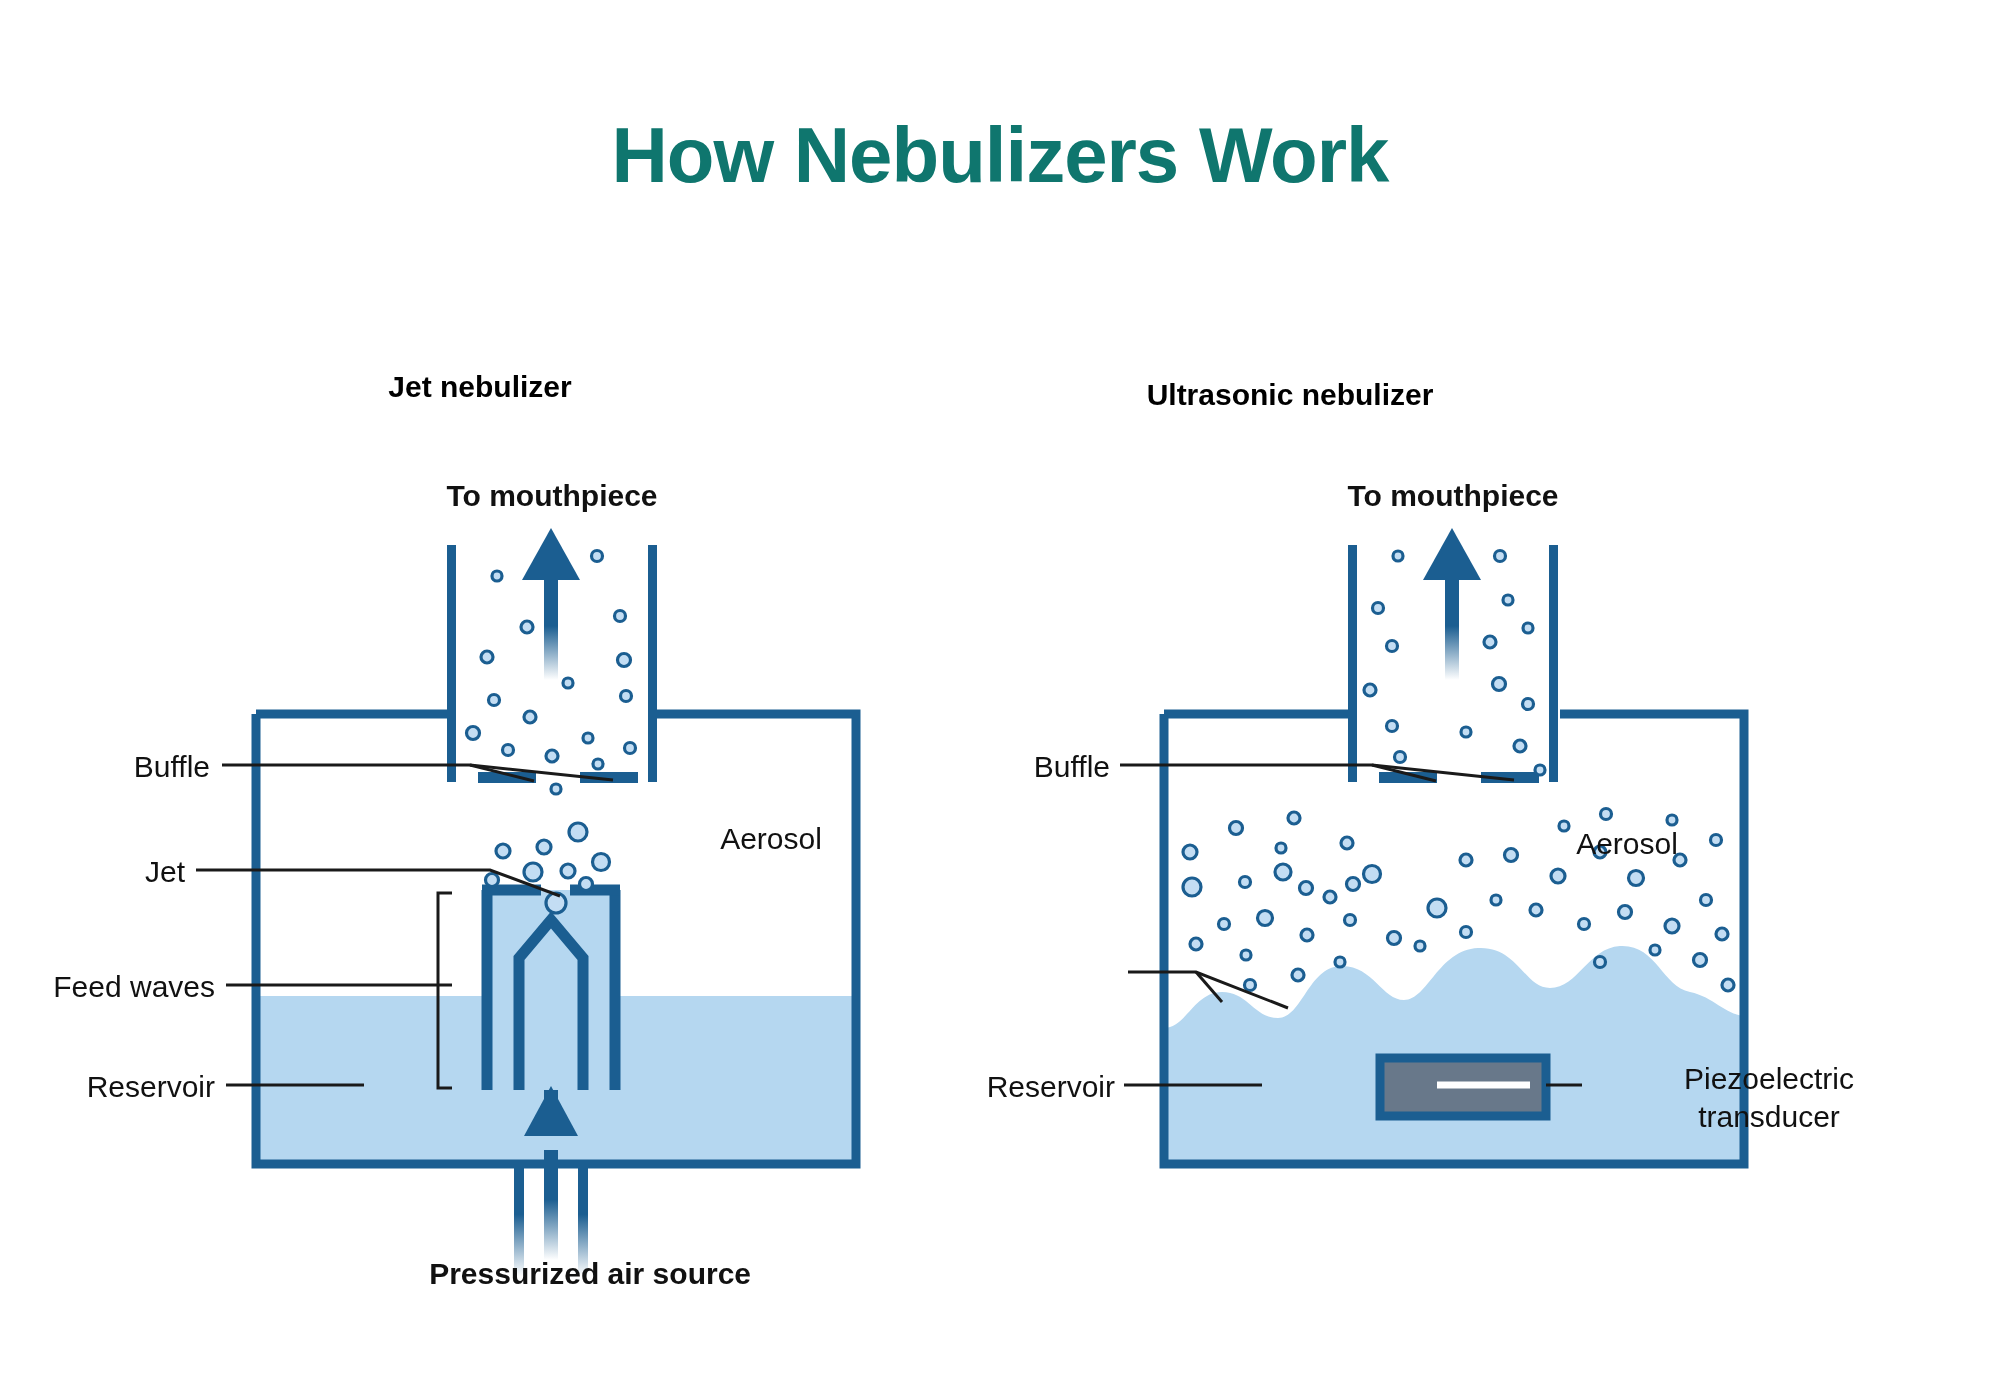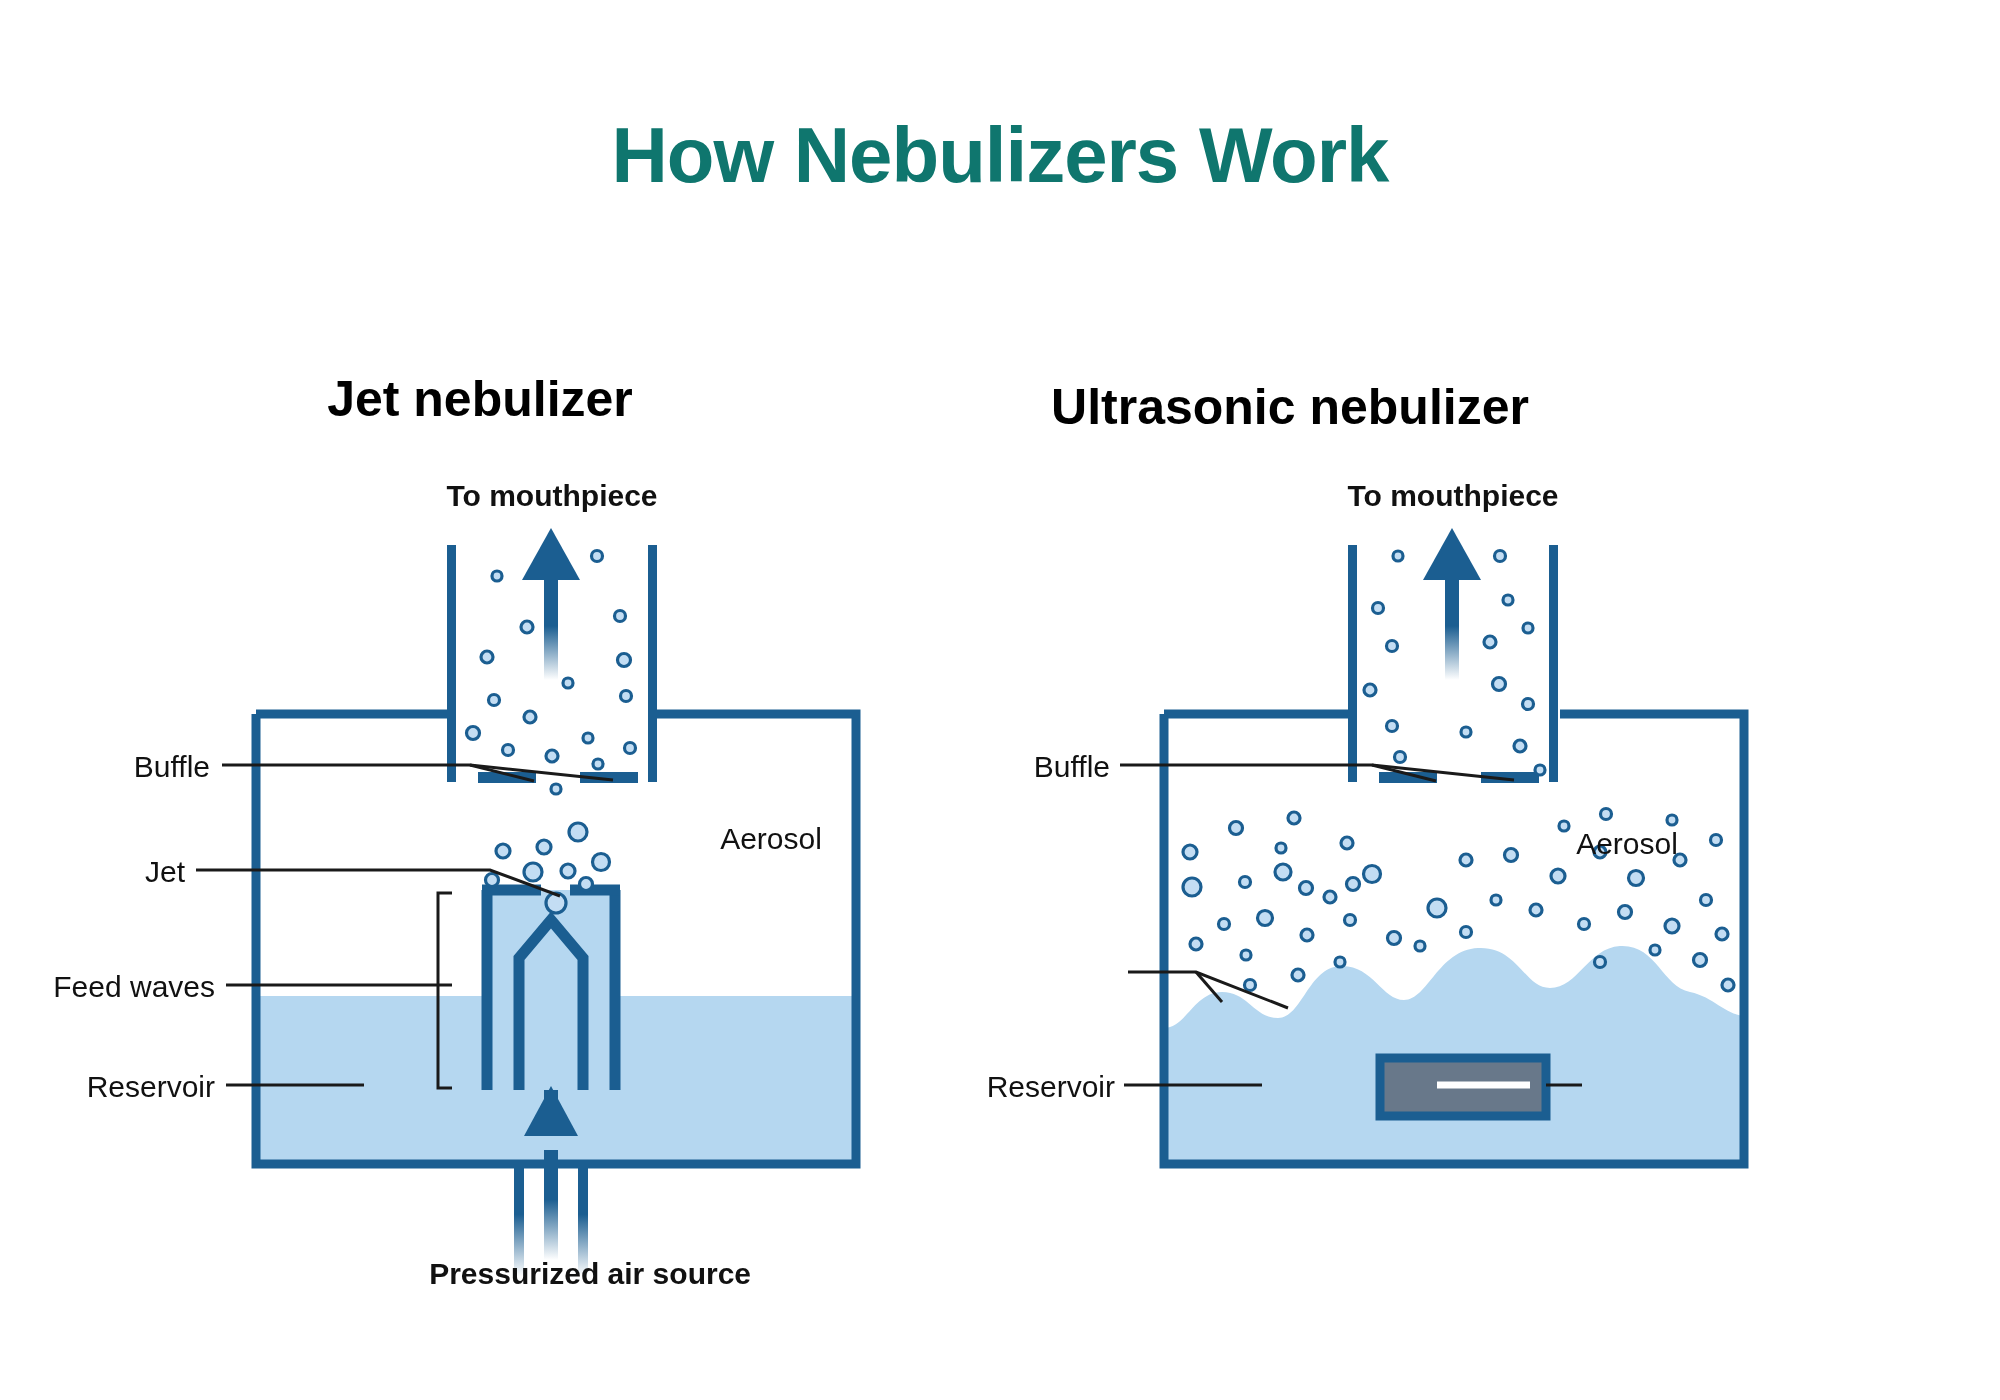--- a/index.html
+++ b/index.html
@@ -7,21 +7,21 @@
     width:2000px;height:1400px;background:#ffffff;
     font-family:"Liberation Sans", sans-serif;
     overflow:hidden;
   }
   #stage{position:relative;width:2000px;height:1400px;}
   #title{
     position:absolute;left:0;top:110px;width:2000px;text-align:center;
     font-size:78px;font-weight:bold;color:#0f766e;letter-spacing:-1px;
   }
   .subtitle{
-    position:absolute;text-align:center;font-size:50px;font-weight:bold;color:#000;
+    position:absolute;text-align:center;font-size:30px;font-weight:bold;color:#000;
   }
   .lbl{
     position:absolute;font-size:30px;color:#111;line-height:1.25;white-space:pre;
   }
   .lbl.r{text-align:right;}
   .lbl.l{text-align:center;margin-left:27px;}
   .lbl.c{text-align:center;font-weight:bold;}
   svg{position:absolute;left:0;top:0;}
 </style>
 </head>
@@ -262,14 +262,15 @@
       <path d="M1124,1085 L1262,1085"></path>
 
       <path d="M1546,1085 L1582,1085"></path>
     </g>
   </svg>
 
   <div class="lbl r" style="left:920px;top:748px;width:190px;">Buffle</div>
   <div class="lbl r" style="left:910px;top:1068px;width:205px;">Reservoir</div>
   <div class="lbl c" style="left:1253px;top:477px;width:400px;">To mouthpiece</div>
   <div class="lbl l" style="left:1470px;top:825px;width:260px;">Aerosol</div>
+  <div class="lbl l" style="left:1592px;top:1060px;width:300px;"><span>Piezoelectric</span><br><span>transducer</span></div>
 
 </div>
 
 </body></html>

